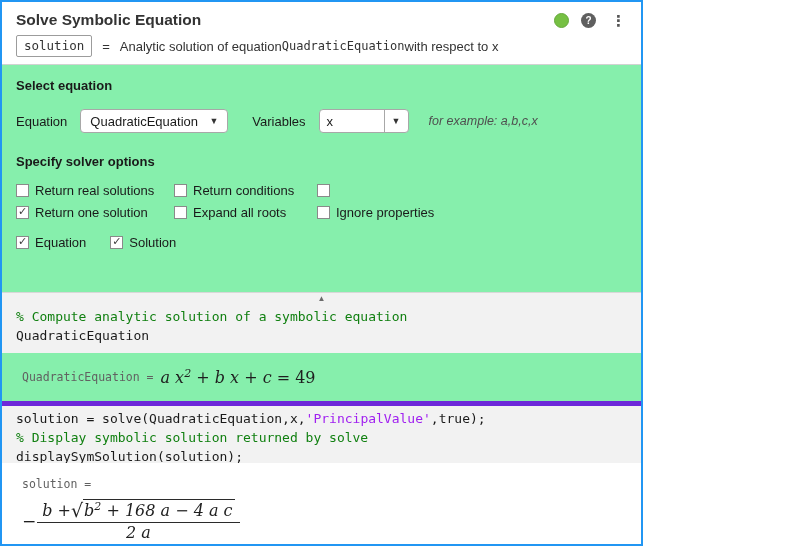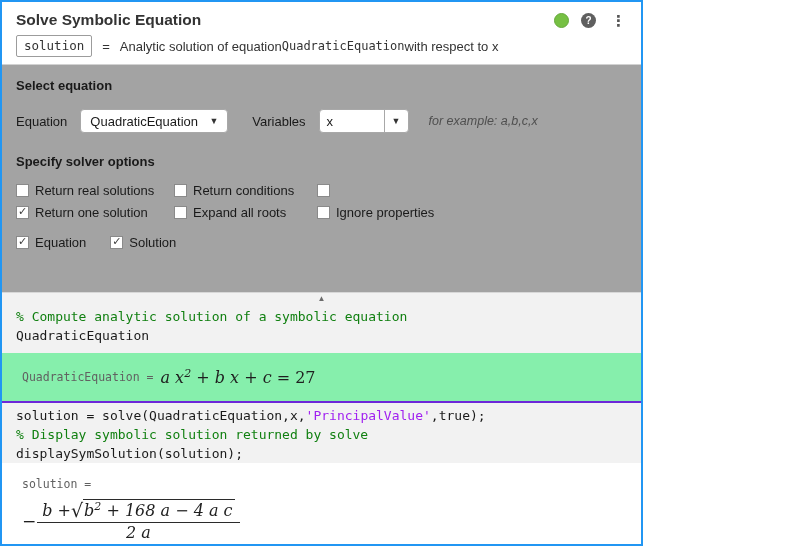--- a/index.html
+++ b/index.html
@@ -18,21 +18,21 @@
   .status-dot{width:13px;height:13px;border-radius:50%;background:#76c043;border:1px solid #66a93c;box-sizing:content-box;}
   .help{width:15px;height:15px;border-radius:50%;background:#5f5f5f;color:#fff;font-size:10px;font-weight:bold;
         display:flex;align-items:center;justify-content:center;cursor:pointer;}
   .menu-dots{font-size:15px;color:#555;font-weight:bold;line-height:14px;cursor:pointer;padding:0 3px;}
   .signature{display:flex;align-items:center;margin-top:6px;font-size:13px;color:#333;}
   .var-box{font-family:"DejaVu Sans Mono","Liberation Mono",monospace;font-size:12.5px;color:#333;
            border:1px solid #9c9c9c;border-radius:2px;background:#fff;padding:2px 7px 3px;}
   .sig-eq{margin:0 10px;}
   .code-inline{font-family:"DejaVu Sans Mono","Liberation Mono",monospace;font-size:12px;}
   
-  .form{background:#a3a3a3;border-top:1px solid #d2d2d2;height:228px;box-sizing:border-box;
+  .form{background:#86efac;border-top:1px solid #d2d2d2;height:228px;box-sizing:border-box;
         padding:13px 14px 0;flex:0 0 auto;}
   .section-h{font-size:13px;font-weight:bold;color:#1a1a1a;}
   .eq-row{display:flex;align-items:center;margin-top:16px;font-size:13px;color:#1a1a1a;}
   .dropdown{display:flex;align-items:center;justify-content:space-between;background:#fff;
             border:1px solid #a8a8a8;border-radius:4px;height:24px;box-sizing:border-box;
             padding:0 9px;margin-left:13px;width:148px;font-size:13px;cursor:pointer;}
   .caret{font-size:9px;color:#333;}
   .vars-label{margin-left:24px;}
   .combo{display:flex;align-items:stretch;margin-left:13px;border:1px solid #a8a8a8;border-radius:4px;
          background:#fff;height:24px;box-sizing:border-box;width:90px;overflow:hidden;}
@@ -54,21 +54,21 @@
   .codeline{font-family:"DejaVu Sans Mono","Liberation Mono",monospace;font-size:13px;line-height:19px;
             color:#1a1a1a;white-space:pre;}
   .comment{color:#118011;}
   .str{color:#a020f0;}
   .out1{background:#86efac;height:48px;box-sizing:border-box;display:flex;align-items:center;
         padding-left:20px;flex:0 0 auto;}
   .out-label{font-family:"DejaVu Sans Mono","Liberation Mono",monospace;font-size:11.5px;color:#616161;white-space:pre;}
   .math{font-family:"DejaVu Serif","Liberation Serif",serif;font-style:italic;font-size:16px;color:#1f1f1f;}
   .math sup{font-size:11px;font-style:italic;}
   .upright{font-style:normal;}
-  .code2{background:#f2f2f2;border-top:2px solid #6d28d9;height:62px;box-sizing:border-box;
+  .code2{background:#f2f2f2;border-top:5px solid #6d28d9;height:62px;box-sizing:border-box;
          padding:3px 0 0 14px;flex:0 0 auto;}
   .out2{background:#fff;flex:1 1 auto;padding:14px 0 0 20px;}
   .formula{display:flex;align-items:center;margin-top:8px;}
   .minus{font-style:normal;font-size:17px;margin-right:1px;}
   .frac{display:inline-block;text-align:center;}
   .num{display:flex;align-items:baseline;padding:0 5px 2px;border-bottom:1.4px solid #2b2b2b;}
   .rad{font-style:normal;font-size:19px;line-height:1;position:relative;top:1px;}
   .under{border-top:1.4px solid #2b2b2b;padding:0 2px 0 1px;}
   .den{padding-top:2px;}
 </style>
@@ -170,21 +170,21 @@
   </div>
 
   <div class="code1">
     <div class="collapse">▲</div>
     <div class="codeline comment">% Compute analytic solution of a symbolic equation</div>
     <div class="codeline">QuadraticEquation</div>
   </div>
 
   <div class="out1">
     <span class="out-label">QuadraticEquation = </span>
-    <span class="math"><span>a x</span><sup>2</sup><span> + b x + c</span><span class="upright"> = 27</span></span>
+    <span class="math"><span>a x</span><sup>2</sup><span> + b x + c</span><span class="upright"> = 49</span></span>
   </div>
 
   <div class="code2">
     <div class="codeline"><span>solution = solve(QuadraticEquation,x,</span><span class="str">'PrincipalValue'</span><span>,true);</span></div>
     <div class="codeline comment">% Display symbolic solution returned by solve</div>
     <div class="codeline">displaySymSolution(solution);</div>
   </div>
 
   <div class="out2">
     <div class="out-label">solution =</div>

